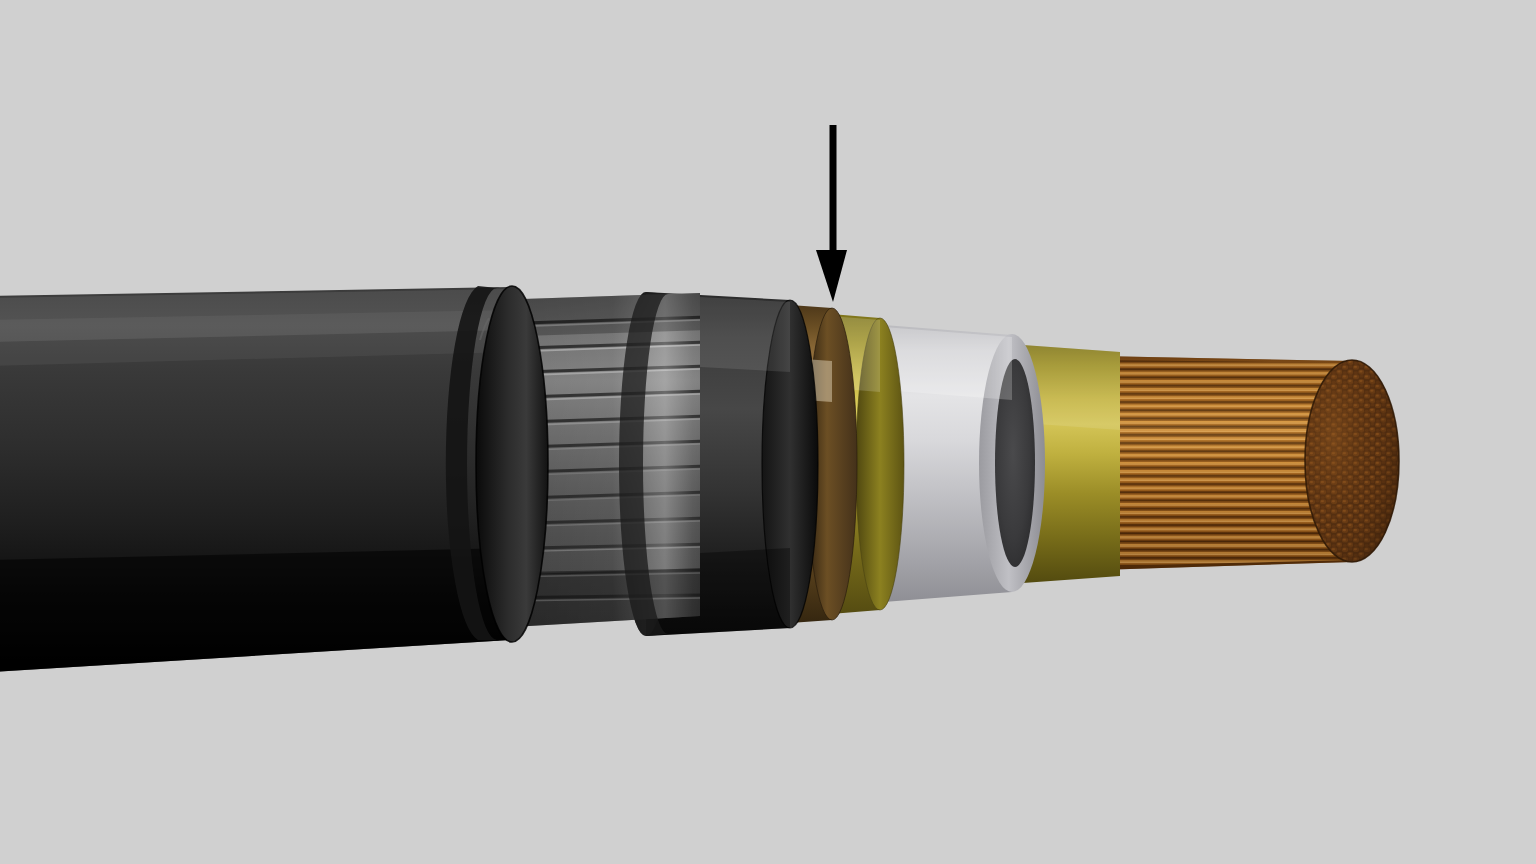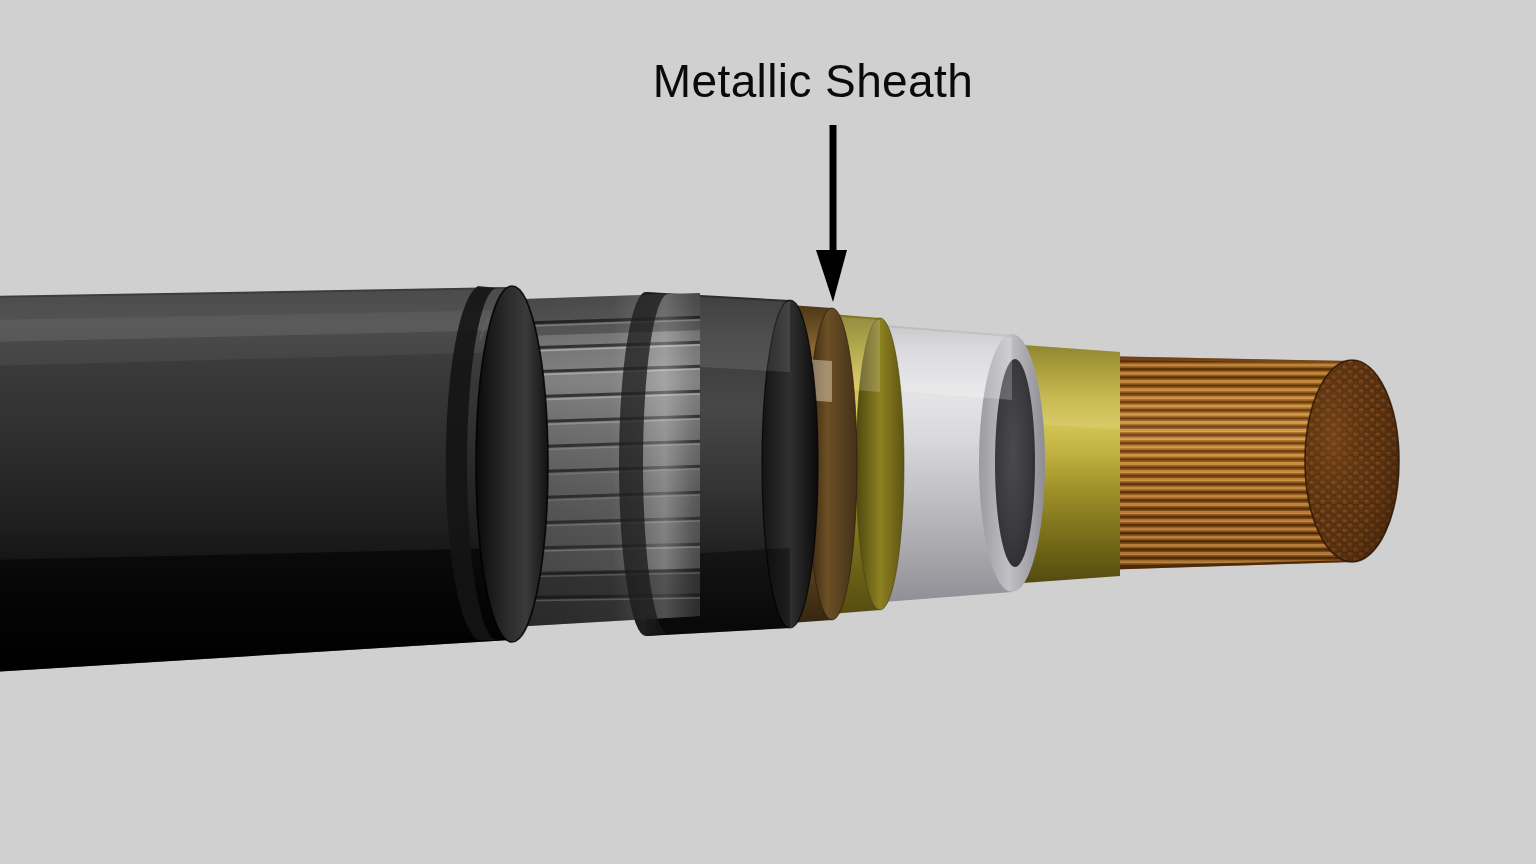--- a/index.html
+++ b/index.html
@@ -377,17 +377,14 @@
       <path d="M 646,292 A 27,172 0 0 0 646,636 L 668,634 A 25,170 0 0 1 668,294 Z" fill="#1a1a1a" opacity="0.75"></path>
     </g>
 
     <g>
       <rect x="829.5" y="125" width="7" height="128" fill="#000000"></rect>
       <polygon points="816,250 847,250 833,302" fill="#000000"></polygon>
     </g>
 
   </svg>
 
-  <div class="annotation-label">
-    <span>Metallic Sheath</span>
-  </div>
 
 </div>
 
 </body></html>

